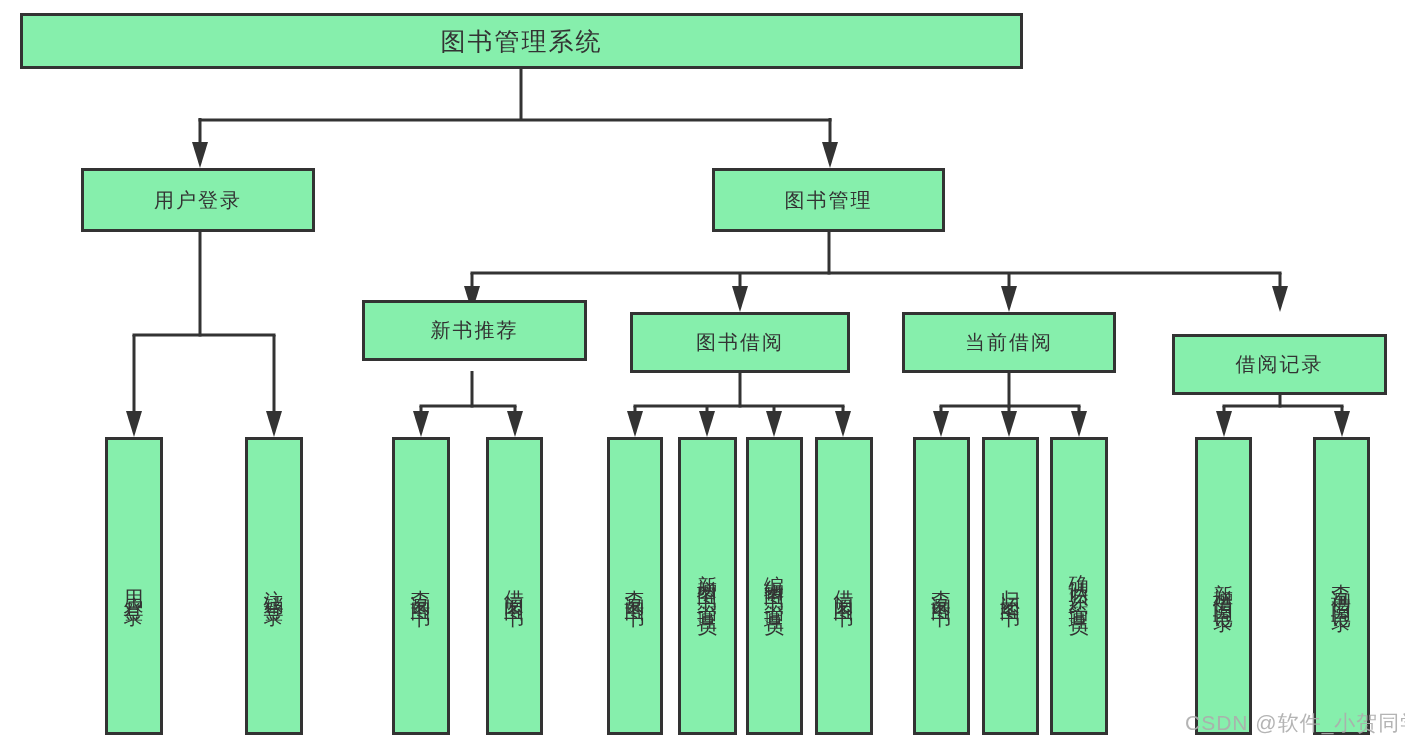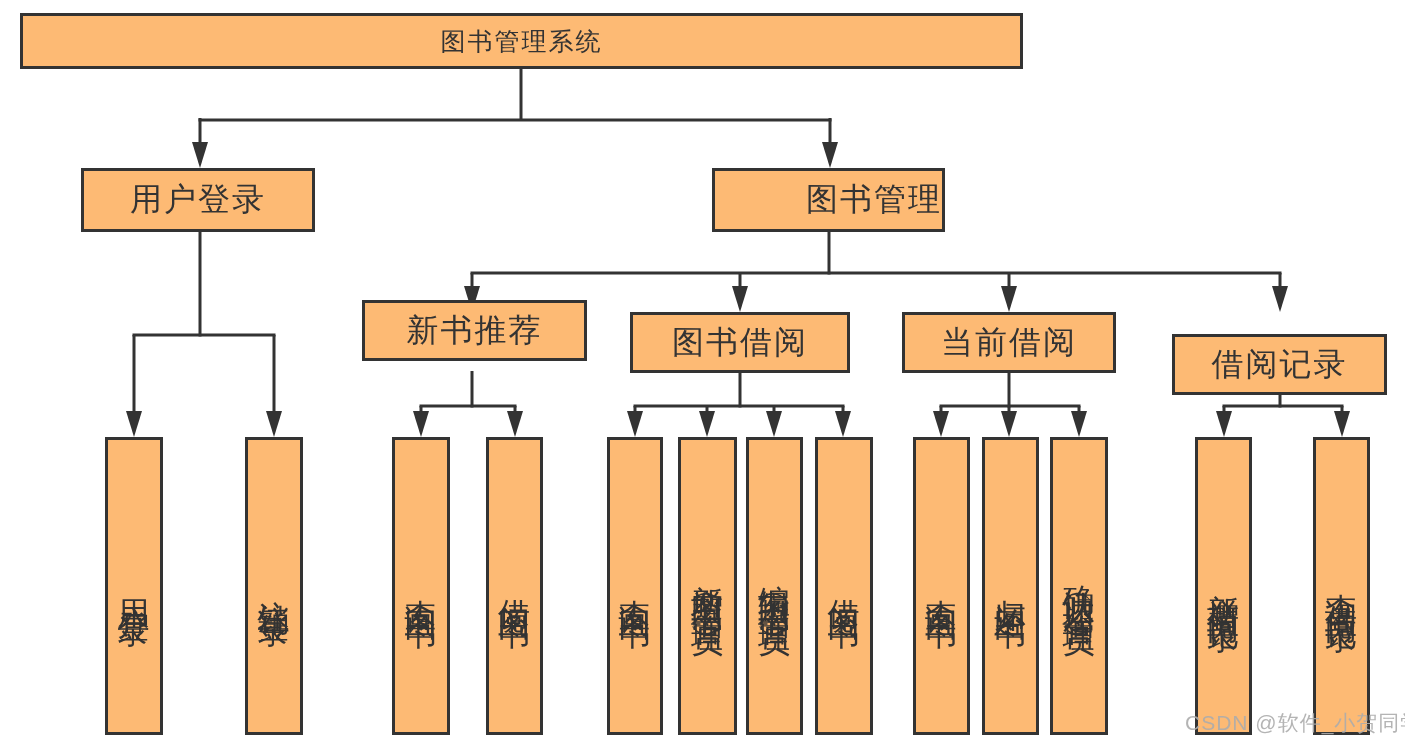--- a/index.html
+++ b/index.html
@@ -19,29 +19,29 @@
     position: absolute;
     left: 0;
     top: 0;
     z-index: 0;
     pointer-events: none;
   }
   .node {
     position: absolute;
     box-sizing: border-box;
     border: 3px solid #333333;
-    background: #fdba74;
+    background: #86efac;
     display: flex;
     align-items: center;
     justify-content: center;
     z-index: 1;
     color: #333333;
   }
   .node .lbl {
-    font-size: 32px;
+    font-size: 20px;
     letter-spacing: 2px;
     color: #333333;
     white-space: nowrap;
   }
   .node.root .lbl {
     font-size: 25px;
   }
   .node.vert .lbl {
     writing-mode: vertical-rl;
     text-orientation: mixed;
@@ -131,21 +131,21 @@
     </g>
   </svg>
 
   <div class="node root" style="left:20px; top:13px; width:1003px; height:56px;">
     <span class="lbl">图书管理系统</span>
   </div>
 
   <div class="node" style="left:81px; top:168px; width:234px; height:64px;">
     <span class="lbl">用户登录</span>
   </div>
-  <div class="node" style="left:712px; top:168px; width:233px; height:64px;justify-content:flex-end;">
+  <div class="node" style="left:712px; top:168px; width:233px; height:64px;">
     <span class="lbl">图书管理</span>
   </div>
 
   <div class="node" style="left:362px; top:300px; width:225px; height:61px;">
     <span class="lbl">新书推荐</span>
   </div>
   <div class="node" style="left:630px; top:312px; width:220px; height:61px;">
     <span class="lbl">图书借阅</span>
   </div>
   <div class="node" style="left:902px; top:312px; width:214px; height:61px;">

